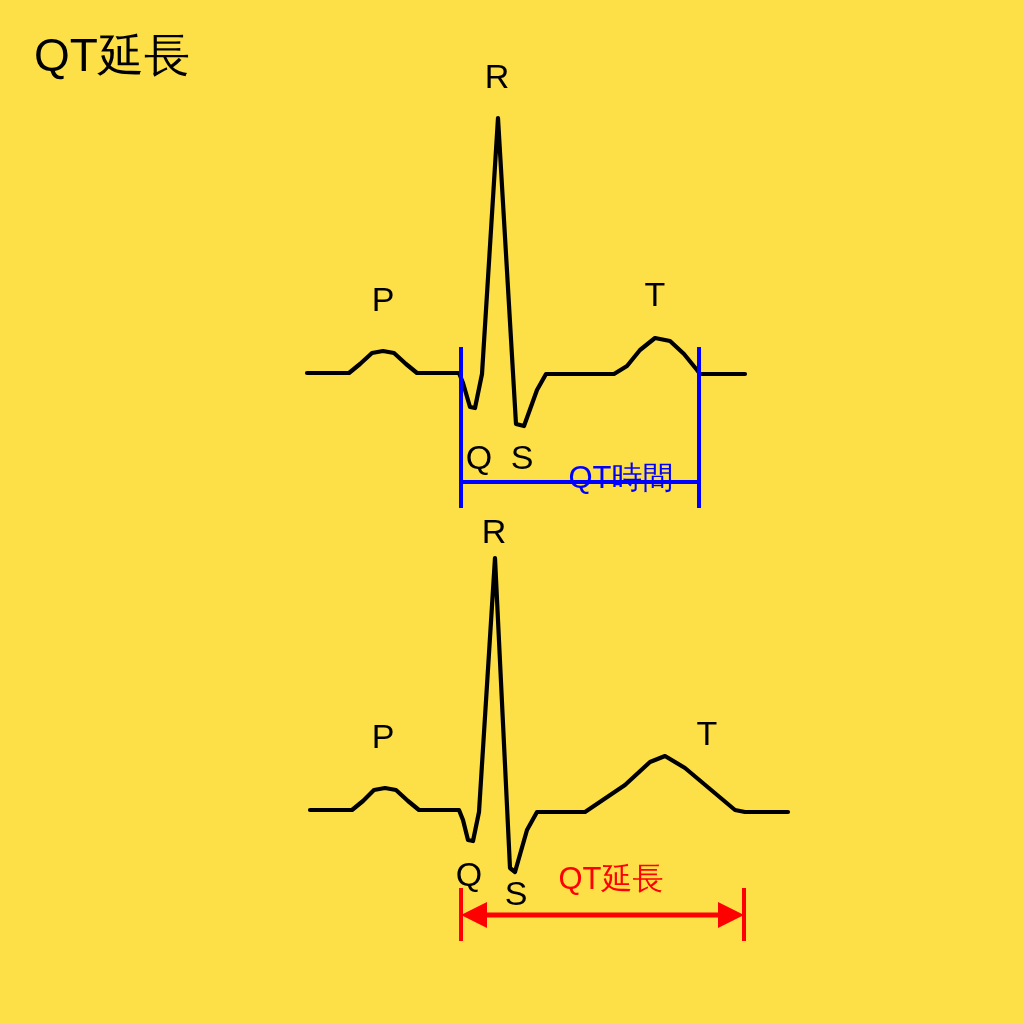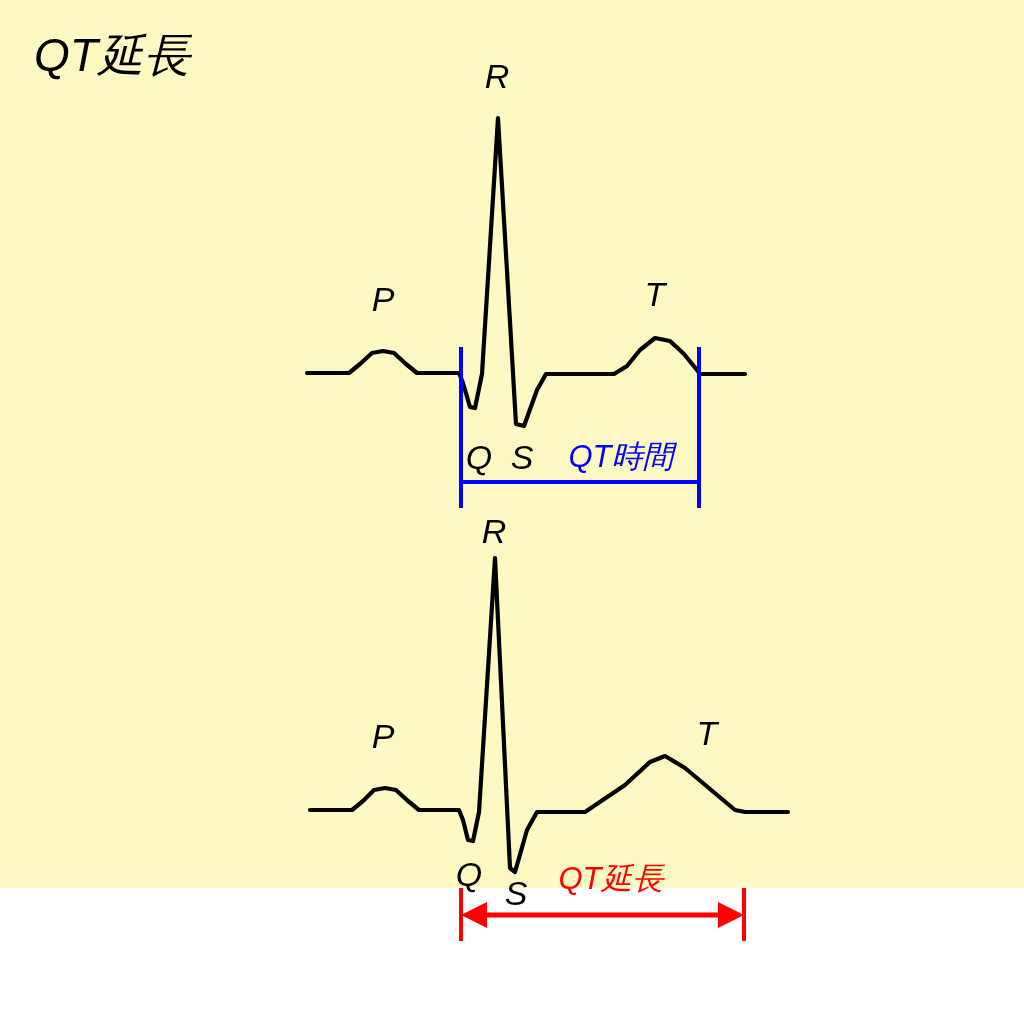--- a/index.html
+++ b/index.html
@@ -9,23 +9,22 @@
   }
   body {
     width: 1024px;
     height: 1024px;
     font-family: "Liberation Sans", "DejaVu Sans", sans-serif;
     overflow: hidden;
   }
   #canvas {
     position: relative;
     width: 1024px;
-    height: 888px;
-    background: #fef9c3;
-    font-style: italic;
+    height: 1024px;
+    background: #fde047;
   }
   #figure {
     position: absolute;
     left: 0;
     top: 0;
   }
   .title {
     position: absolute;
     left: 34px;
     top: 32px;
@@ -83,21 +82,21 @@
     </g>
   </svg>
 
   <div class="title">QT延長</div>
 
   <div class="wave-label" style="left:383px; top:299px;">P</div>
   <div class="wave-label" style="left:497px; top:76px;">R</div>
   <div class="wave-label" style="left:479px; top:457px;">Q</div>
   <div class="wave-label" style="left:522px; top:457px;">S</div>
   <div class="wave-label" style="left:655px; top:294px;">T</div>
-  <div class="interval-label blue" style="left:621px; top:456px;">QT時間</div>
+  <div class="interval-label blue" style="left:621px; top:477px;">QT時間</div>
 
   <div class="wave-label" style="left:383px; top:736px;">P</div>
   <div class="wave-label" style="left:494px; top:531px;">R</div>
   <div class="wave-label" style="left:469px; top:874px;">Q</div>
   <div class="wave-label" style="left:516px; top:893px;">S</div>
   <div class="wave-label" style="left:707px; top:733px;">T</div>
   <div class="interval-label red" style="left:611px; top:878px;">QT延長</div>
 
 </div>
 

